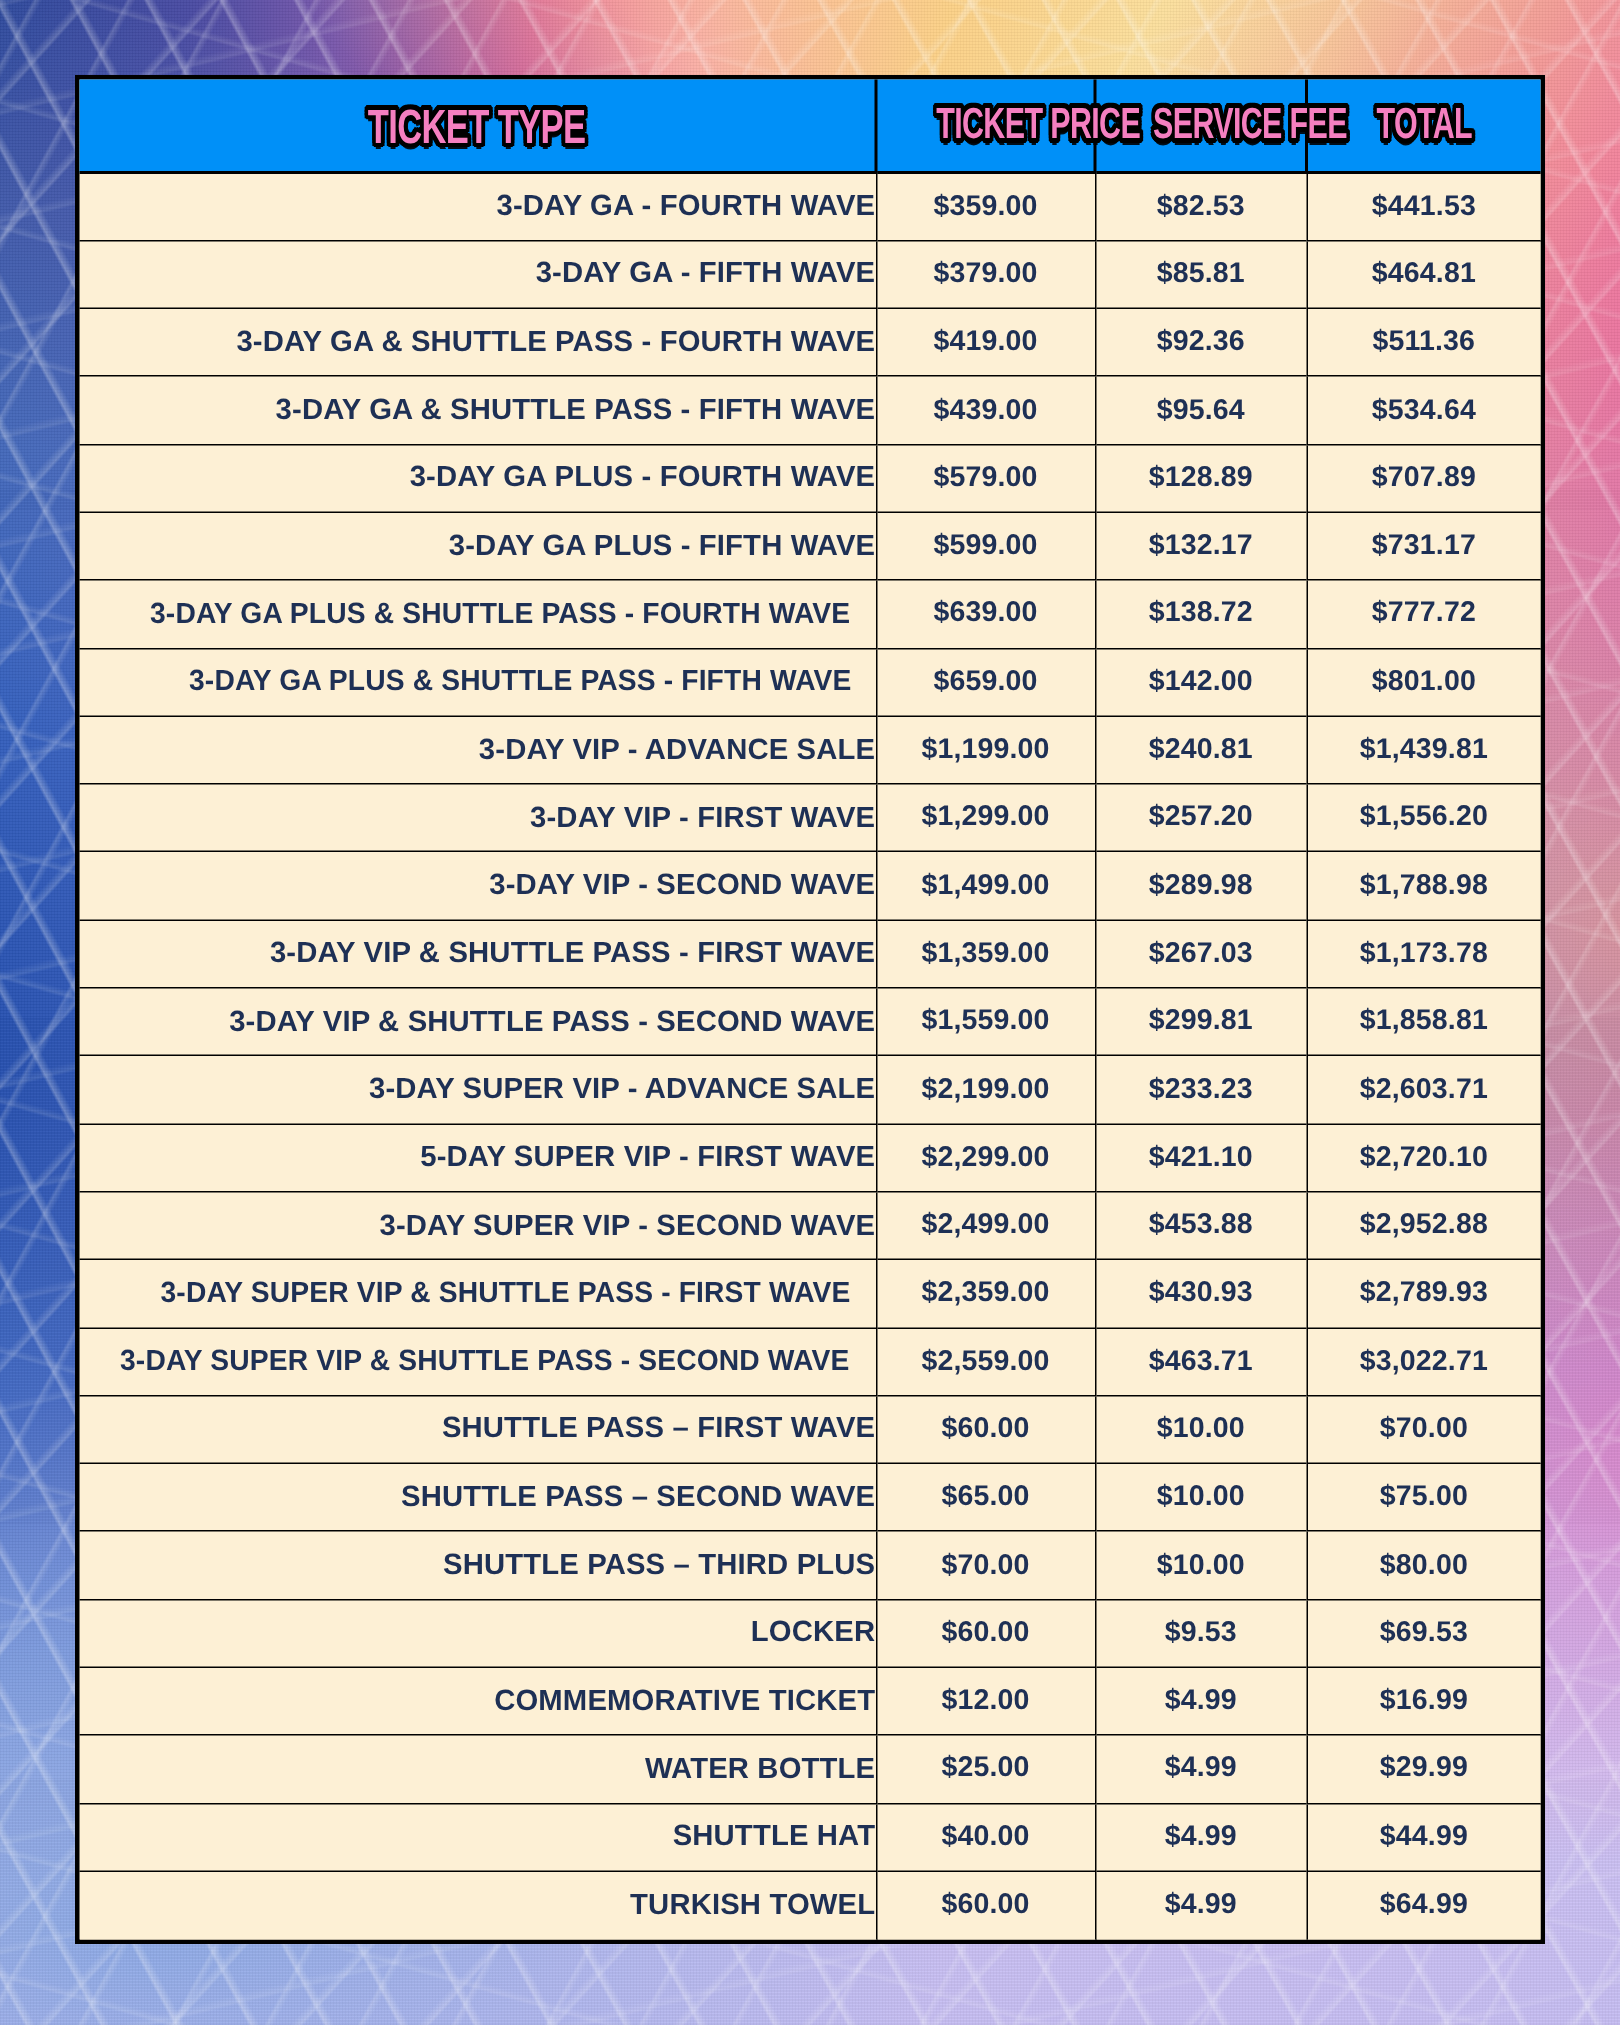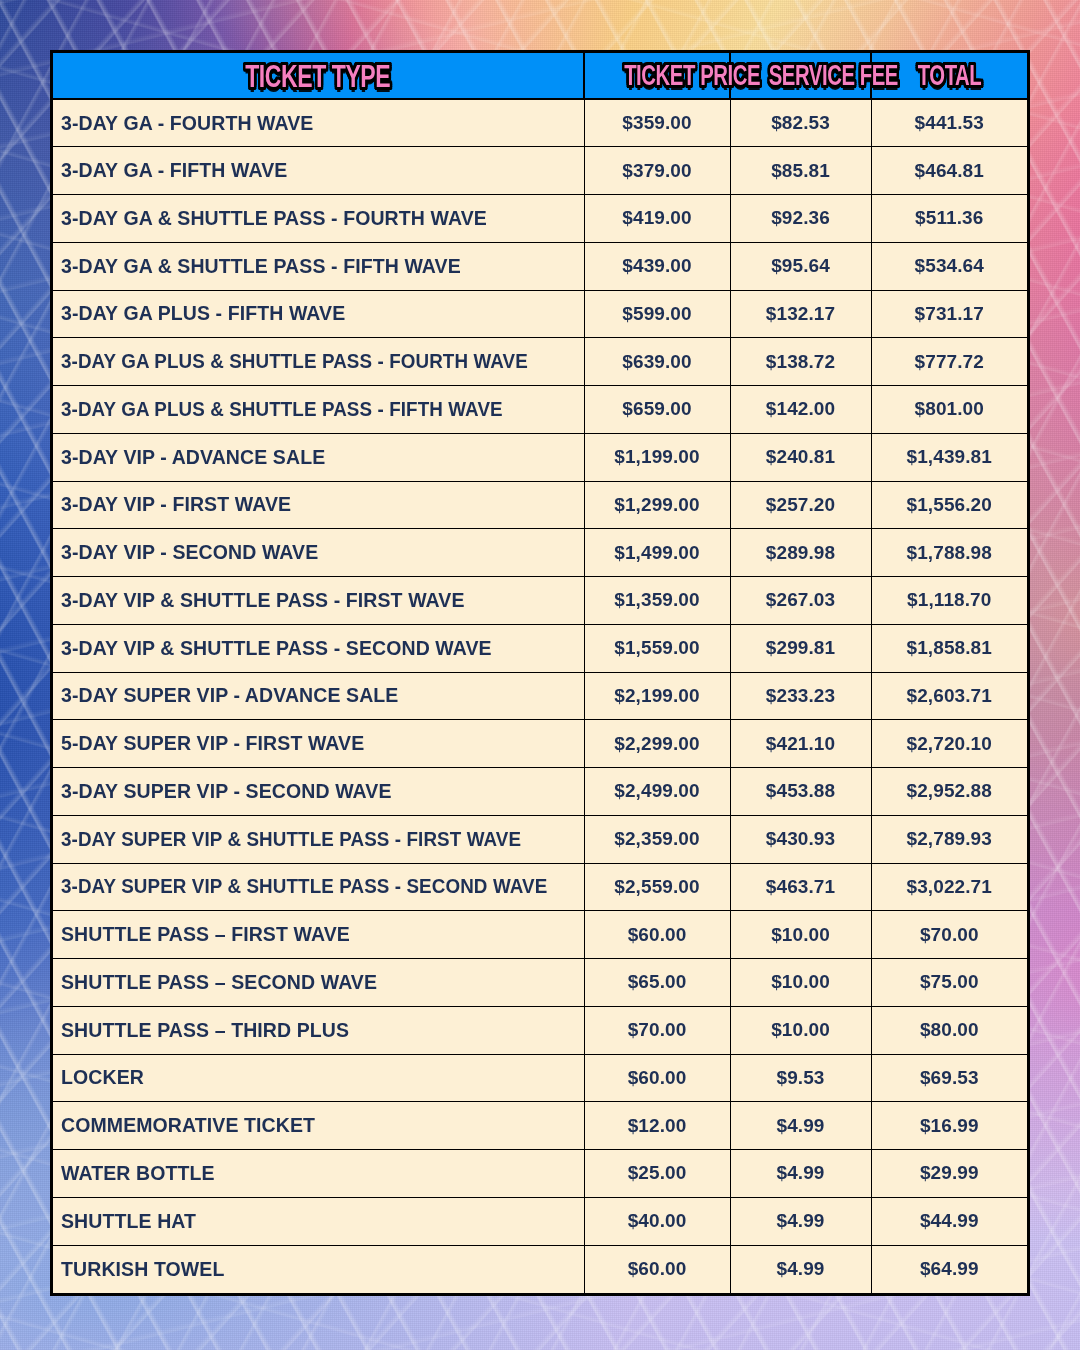--- a/index.html
+++ b/index.html
@@ -123,21 +123,21 @@
   }
   col.c-type  { width:531px; }
   col.c-price { width:146px; }
   col.c-fee   { width:141px; }
   col.c-total { width:156px; }
 
   thead th{
     background:#0090F8;
     border-right:2px solid #000;
     border-bottom:2.5px solid #000;
-    height:46px;
+    height:62px;
     padding:0 10px;
   }
   thead th:last-child{ border-right:none;margin-top:28px; }
 
   .hdr{
     display:inline-block;
     font-family:"Liberation Sans", sans-serif;
     font-weight:700;
     color:#F57FC0;
     font-size:29px;
@@ -168,22 +168,22 @@
     color:#1E3055;
     font-size:19px;
     letter-spacing:.1px;
     white-space:nowrap;
     overflow:hidden;
   }
   tbody td:last-child{ border-right:none;margin-top:20px; }
   tbody tr:first-child td{ border-top:none; }
 
   td.type{
-    text-align:left;
-    padding-left:8px;
+    text-align:right;
+    padding-left:26px;
     font-size:19.5px;
   }
   td.num{ text-align:center; }
 
   
   td.type.tight > span{
     display:inline-block;
     transform:scaleX(.965);
     transform-origin:left center;
   }
@@ -244,20 +244,26 @@
           <td class="num">$92.36</td>
           <td class="num">$511.36</td>
         </tr>
         <tr>
           <td class="type"><span>3-DAY GA &amp; SHUTTLE PASS - FIFTH WAVE</span></td>
           <td class="num">$439.00</td>
           <td class="num">$95.64</td>
           <td class="num">$534.64</td>
         </tr>
         <tr>
+          <td class="type"><span>3-DAY GA PLUS - FOURTH WAVE</span></td>
+          <td class="num">$579.00</td>
+          <td class="num">$128.89</td>
+          <td class="num">$707.89</td>
+        </tr>
+        <tr>
           <td class="type"><span>3-DAY GA PLUS - FIFTH WAVE</span></td>
           <td class="num">$599.00</td>
           <td class="num">$132.17</td>
           <td class="num">$731.17</td>
         </tr>
         <tr>
           <td class="type tight"><span>3-DAY GA PLUS &amp; SHUTTLE PASS - FOURTH WAVE</span></td>
           <td class="num">$639.00</td>
           <td class="num">$138.72</td>
           <td class="num">$777.72</td>
@@ -283,21 +289,21 @@
         <tr>
           <td class="type"><span>3-DAY VIP - SECOND WAVE</span></td>
           <td class="num">$1,499.00</td>
           <td class="num">$289.98</td>
           <td class="num">$1,788.98</td>
         </tr>
         <tr>
           <td class="type"><span>3-DAY VIP &amp; SHUTTLE PASS - FIRST WAVE</span></td>
           <td class="num">$1,359.00</td>
           <td class="num">$267.03</td>
-          <td class="num">$1,118.70</td>
+          <td class="num">$1,173.78</td>
         </tr>
         <tr>
           <td class="type"><span>3-DAY VIP &amp; SHUTTLE PASS - SECOND WAVE</span></td>
           <td class="num">$1,559.00</td>
           <td class="num">$299.81</td>
           <td class="num">$1,858.81</td>
         </tr>
         <tr>
           <td class="type"><span>3-DAY SUPER VIP - ADVANCE SALE</span></td>
           <td class="num">$2,199.00</td>

